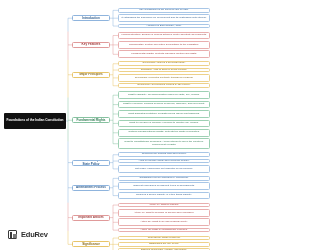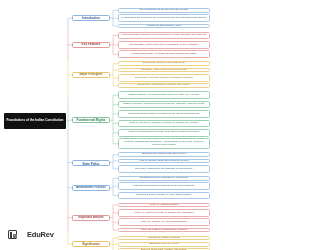--- a/index.html
+++ b/index.html
@@ -76,21 +76,21 @@
   .leaf-node.c-red    { border-color: #e8aeae; }
   .leaf-node.c-amber  { border-color: #edd189; }
   .leaf-node.c-green  { border-color: #9ed0b4; }
 
   #logo {
     position: absolute;
     left: 8px;
     top: 230px;
     display: flex;
     align-items: center;
-    gap: 10px;
+    gap: 4px;
   }
   #logo .mark {
     width: 9px; height: 9px;
     background: #ffffff;
     border: 0.6px solid #3a3a3a;
     border-radius: 1px;
     position: relative;
     display: block;
   }
   #logo .mark::before {

